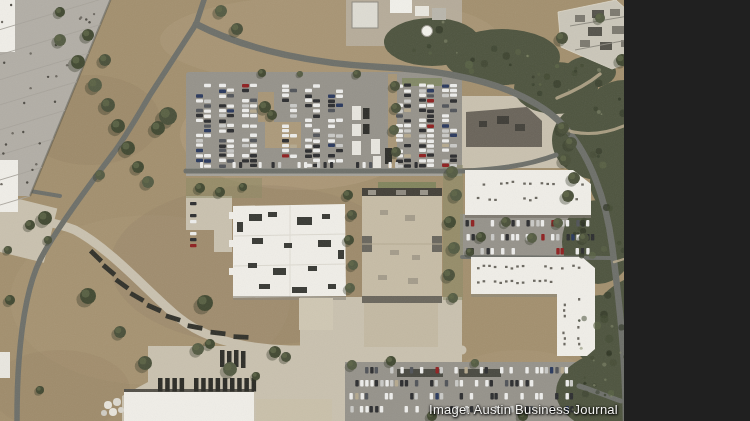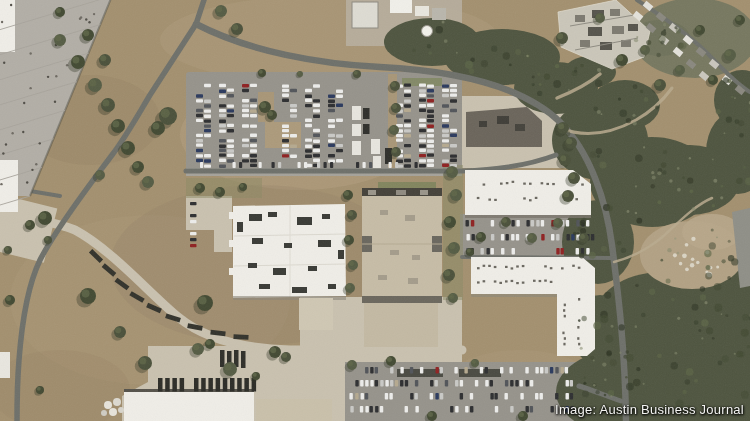--- a/index.html
+++ b/index.html
@@ -1,16 +1,16 @@
 <!DOCTYPE html>
 <html style="--c-field: #a3906f; --c-field-light: #b6a384; --c-field-dark: #8e7c60; --c-woods: #4f5540; --c-woods-dark: #39402d; --c-woods-light: #6e7657; --c-asphalt-road: #6e706a; --c-concrete: #c9c1af; --c-parking: #96938b; --c-roof-white: #efede7; --c-roof-gray: #b2aea6; --c-roof-tan: #c6bca6; --c-roof-dark: #6b655b; --c-hvac-dark: #3a3b36; --c-trailer-dark: #33332c; --credit-color: #f4f4f2;"><head>
 <meta charset="utf-8">
 <style>
   html,body{margin:0;padding:0;background:#202020}
-  .stage{position:relative;width:750px;height:421px;overflow:hidden;
+  .stage{position:relative;width:624px;height:421px;overflow:hidden;
          font-family:"Liberation Sans",sans-serif;background:var(--c-field,#a3906f)}
   svg{display:block}
   .f-base{fill:var(--c-field,#a3906f)}
   .woods{fill:var(--c-woods,#4f5540)}
   .road{stroke:var(--c-asphalt-road,#6e706a);fill:none;stroke-linecap:round}
   .dirt{stroke:#b9aa8e;fill:none;stroke-linecap:round;opacity:.85}
   .conc{fill:var(--c-concrete,#c9c1af)}
   .concr{stroke:var(--c-concrete,#c9c1af);fill:none;stroke-linecap:round}
   .lot{fill:var(--c-parking,#96938b)}
   .roofw{fill:var(--c-roof-white,#efede7)}

